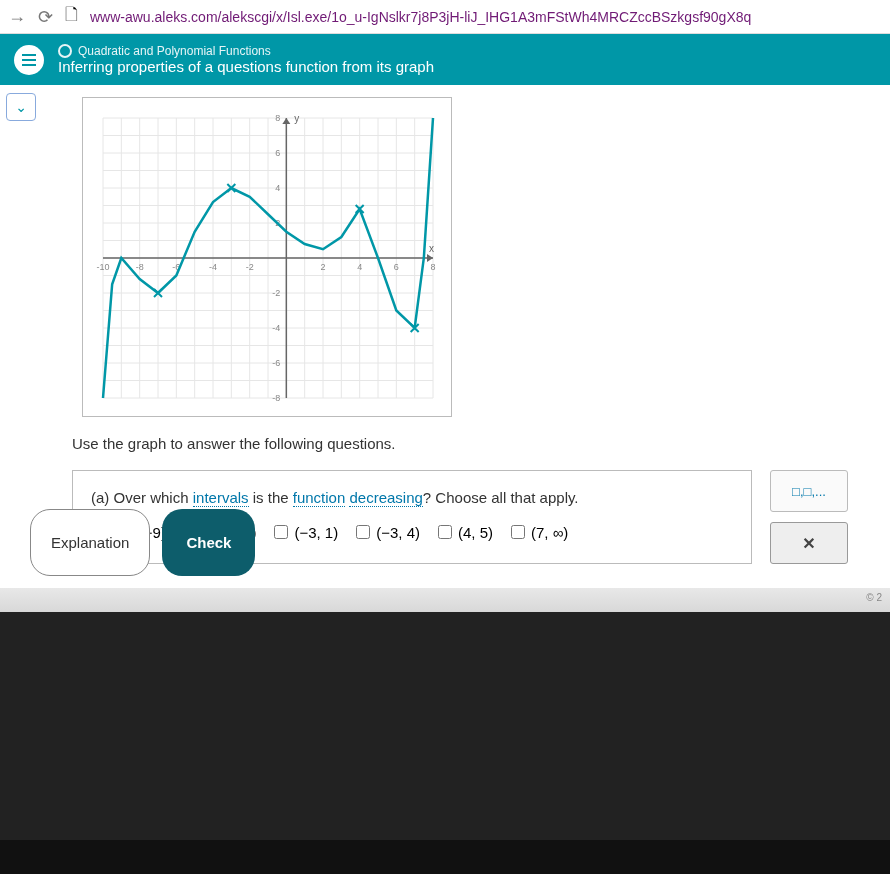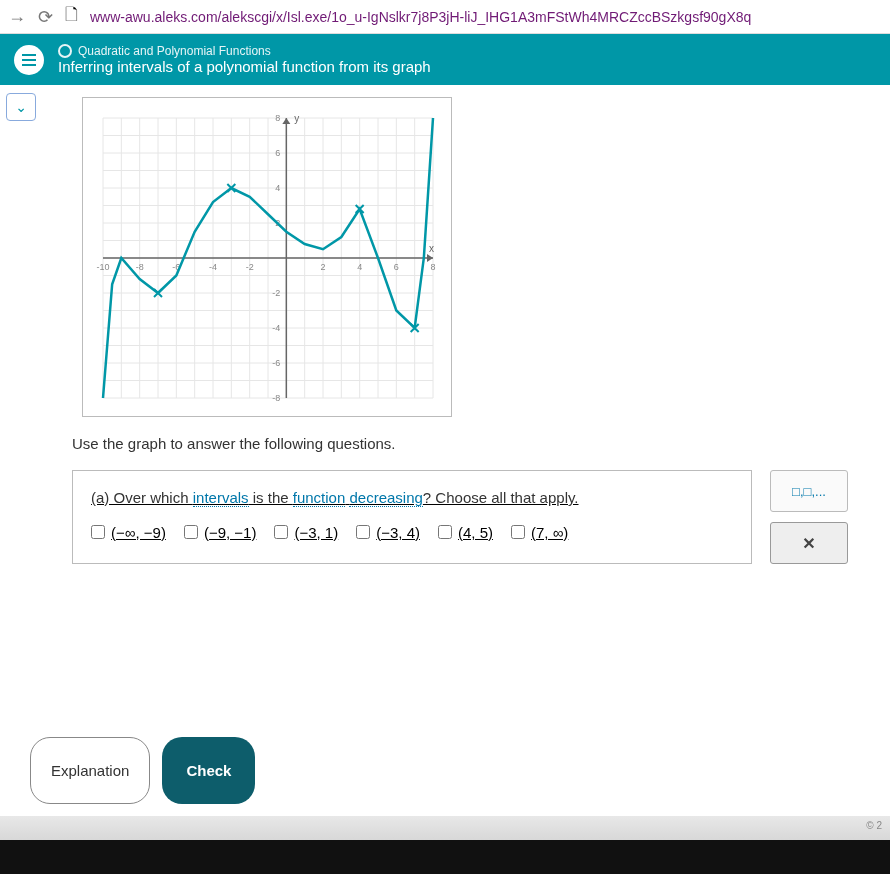--- a/index.html
+++ b/index.html
@@ -1,34 +1,34 @@
 <!DOCTYPE html>
 <html><head>
 <meta charset="utf-8">
 <style>
   * { box-sizing: border-box; margin: 0; padding: 0; font-family: Arial, sans-serif; }
   body { width: 890px; height: 874px; background: #222; overflow: hidden; }
   .browser-bar { height: 34px; background: #fff; display: flex; align-items: center; gap: 12px; padding: 0 8px; border-bottom: 1px solid #ddd; }
   .browser-bar .nav-arrow { color: #777; font-size: 18px; }
   .browser-bar .url { color: #701a75; font-size: 14px; white-space: nowrap; overflow: hidden; }
-  .content-area { background: #fff; height: 806px; position: relative; }
+  .content-area { background: #fff; height: 578px; position: relative; }
   .teal-header { background: #0097a7; color: #fff; padding: 10px 14px; display: flex; align-items: center; gap: 14px; }
   .hamburger { width: 30px; height: 30px; background: #fff; border-radius: 50%; display: flex; flex-direction: column; justify-content: center; align-items: center; gap: 3px; }
   .hamburger div { width: 14px; height: 2px; background: #0097a7; }
   .teal-header .section-label { font-size: 12px; opacity: 0.9; display: flex; align-items: center; gap: 6px; }
   .teal-header .section-label::before { content: ""; width: 10px; height: 10px; border: 2px solid #fff; border-radius: 50%; display: inline-block; }
   .teal-header .page-title { font-size: 15px; font-weight: 500; }
   .main-body { display: flex; }
   .left-gutter { width: 42px; padding-top: 8px; display: flex; justify-content: center; }
   .collapse-btn { width: 30px; height: 28px; background: #fff; border: 1px solid #8ad; border-radius: 4px; display: flex; align-items: center; justify-content: center; color: #0097a7; font-size: 14px; cursor: pointer; }
   .work-area { flex: 1; padding: 12px 20px 0 0; }
   .graph-box { width: 370px; height: 320px; border: 1px solid #bbb; background: #fff; margin-bottom: 18px; margin-left: 40px; }
   .prompt { font-size: 15px; color: #333; margin: 12px 0 18px 30px; }
   .question-row { display: flex; gap: 18px; margin-left: 30px; }
-  .question-box { border: 1px solid #bbb; width: 680px; text-decoration: underline; }
+  .question-box { border: 1px solid #bbb; width: 680px; }
   .q-section { border-bottom: 1px solid #bbb; padding: 16px 18px; }
   .q-section:last-child { border-bottom: none; }
   .q-text { font-size: 15px; color: #333; line-height: 1.5; }
   .linked { color: #0077aa; border-bottom: 1px dotted #0077aa; }
   .choices { display: flex; flex-wrap: wrap; gap: 18px; margin-top: 14px; font-size: 15px; }
   .choice { display: flex; align-items: center; gap: 6px; }
   .choice input { width: 14px; height: 14px; }
   .answer-input { width: 28px; height: 30px; border: 1px solid #0097a7; background: #fffde7; margin-top: 10px; }
   .tool-col { display: flex; flex-direction: column; gap: 10px; }
   .tool-btn { width: 78px; height: 42px; border: 1px solid #bbb; background: #fafafa; display: flex; align-items: center; justify-content: center; font-size: 13px; color: #0077aa; cursor: pointer; border-radius: 3px; }
@@ -51,21 +51,21 @@
 
 <div class="content-area">
   <div class="teal-header">
     <div class="hamburger">
         <div></div>
         <div></div>
         <div></div>
       </div>
     <div>
       <div class="section-label">Quadratic and Polynomial Functions</div>
-      <div class="page-title">Inferring intervals of a polynomial function from its graph</div>
+      <div class="page-title">Inferring properties of a questions function from its graph</div>
     </div>
   </div>
 
   <div class="main-body">
     <div class="left-gutter">
       <div class="collapse-btn">
         <span>⌄</span>
       </div>
     </div>
     <div class="work-area">

